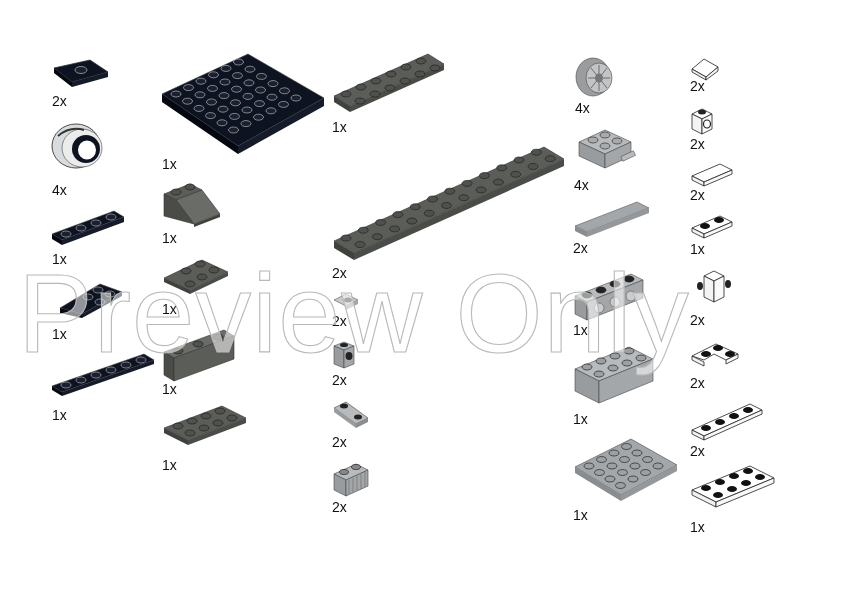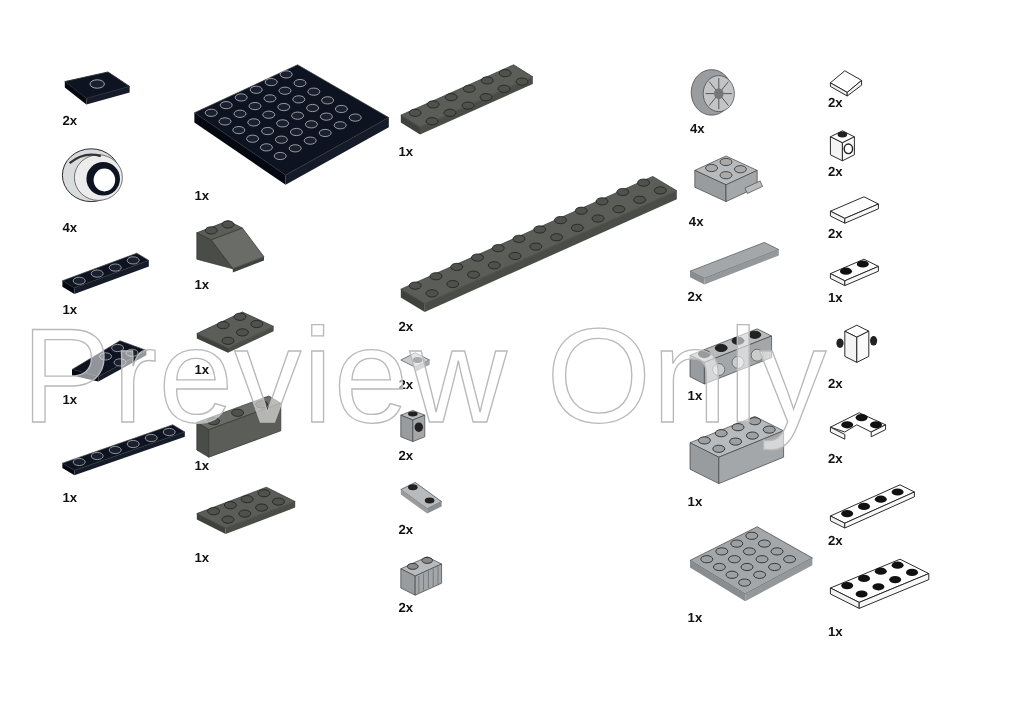--- a/index.html
+++ b/index.html
@@ -1,20 +1,20 @@
 <!DOCTYPE html>
 <html><head>
 <meta charset="utf-8">
 <style>
   html,body{margin:0;padding:0;background:#ffffff;}
   body{width:842px;height:595px;position:relative;overflow:hidden;font-family:"Liberation Sans",sans-serif;}
   .page{position:absolute;left:0;top:0;width:842px;height:595px;background:#fff;}
   .part{position:absolute;}
   .part svg{position:absolute;left:0;top:0;overflow:visible;}
-  .qty{position:absolute;font-family:"Liberation Sans",sans-serif;font-weight:bold;font-size:11px;color:#111;line-height:11px;}
+  .qty{position:absolute;font-family:"Liberation Sans",sans-serif;font-weight:normal;font-size:14px;color:#111;line-height:11px;}
   .watermark{position:absolute;left:0;top:0;width:842px;height:595px;pointer-events:none;}
   .watermark text{font-family:"Liberation Sans",sans-serif;font-size:112px;fill:rgba(255,255,255,0.55);stroke:#b9b9b9;stroke-width:1.1px;letter-spacing:1px;}
 </style>
 </head>
 <body>
 
 <div class="page">
 
   <div class="part" style="left:52px;top:58px;">
     <svg width="60" height="30">

